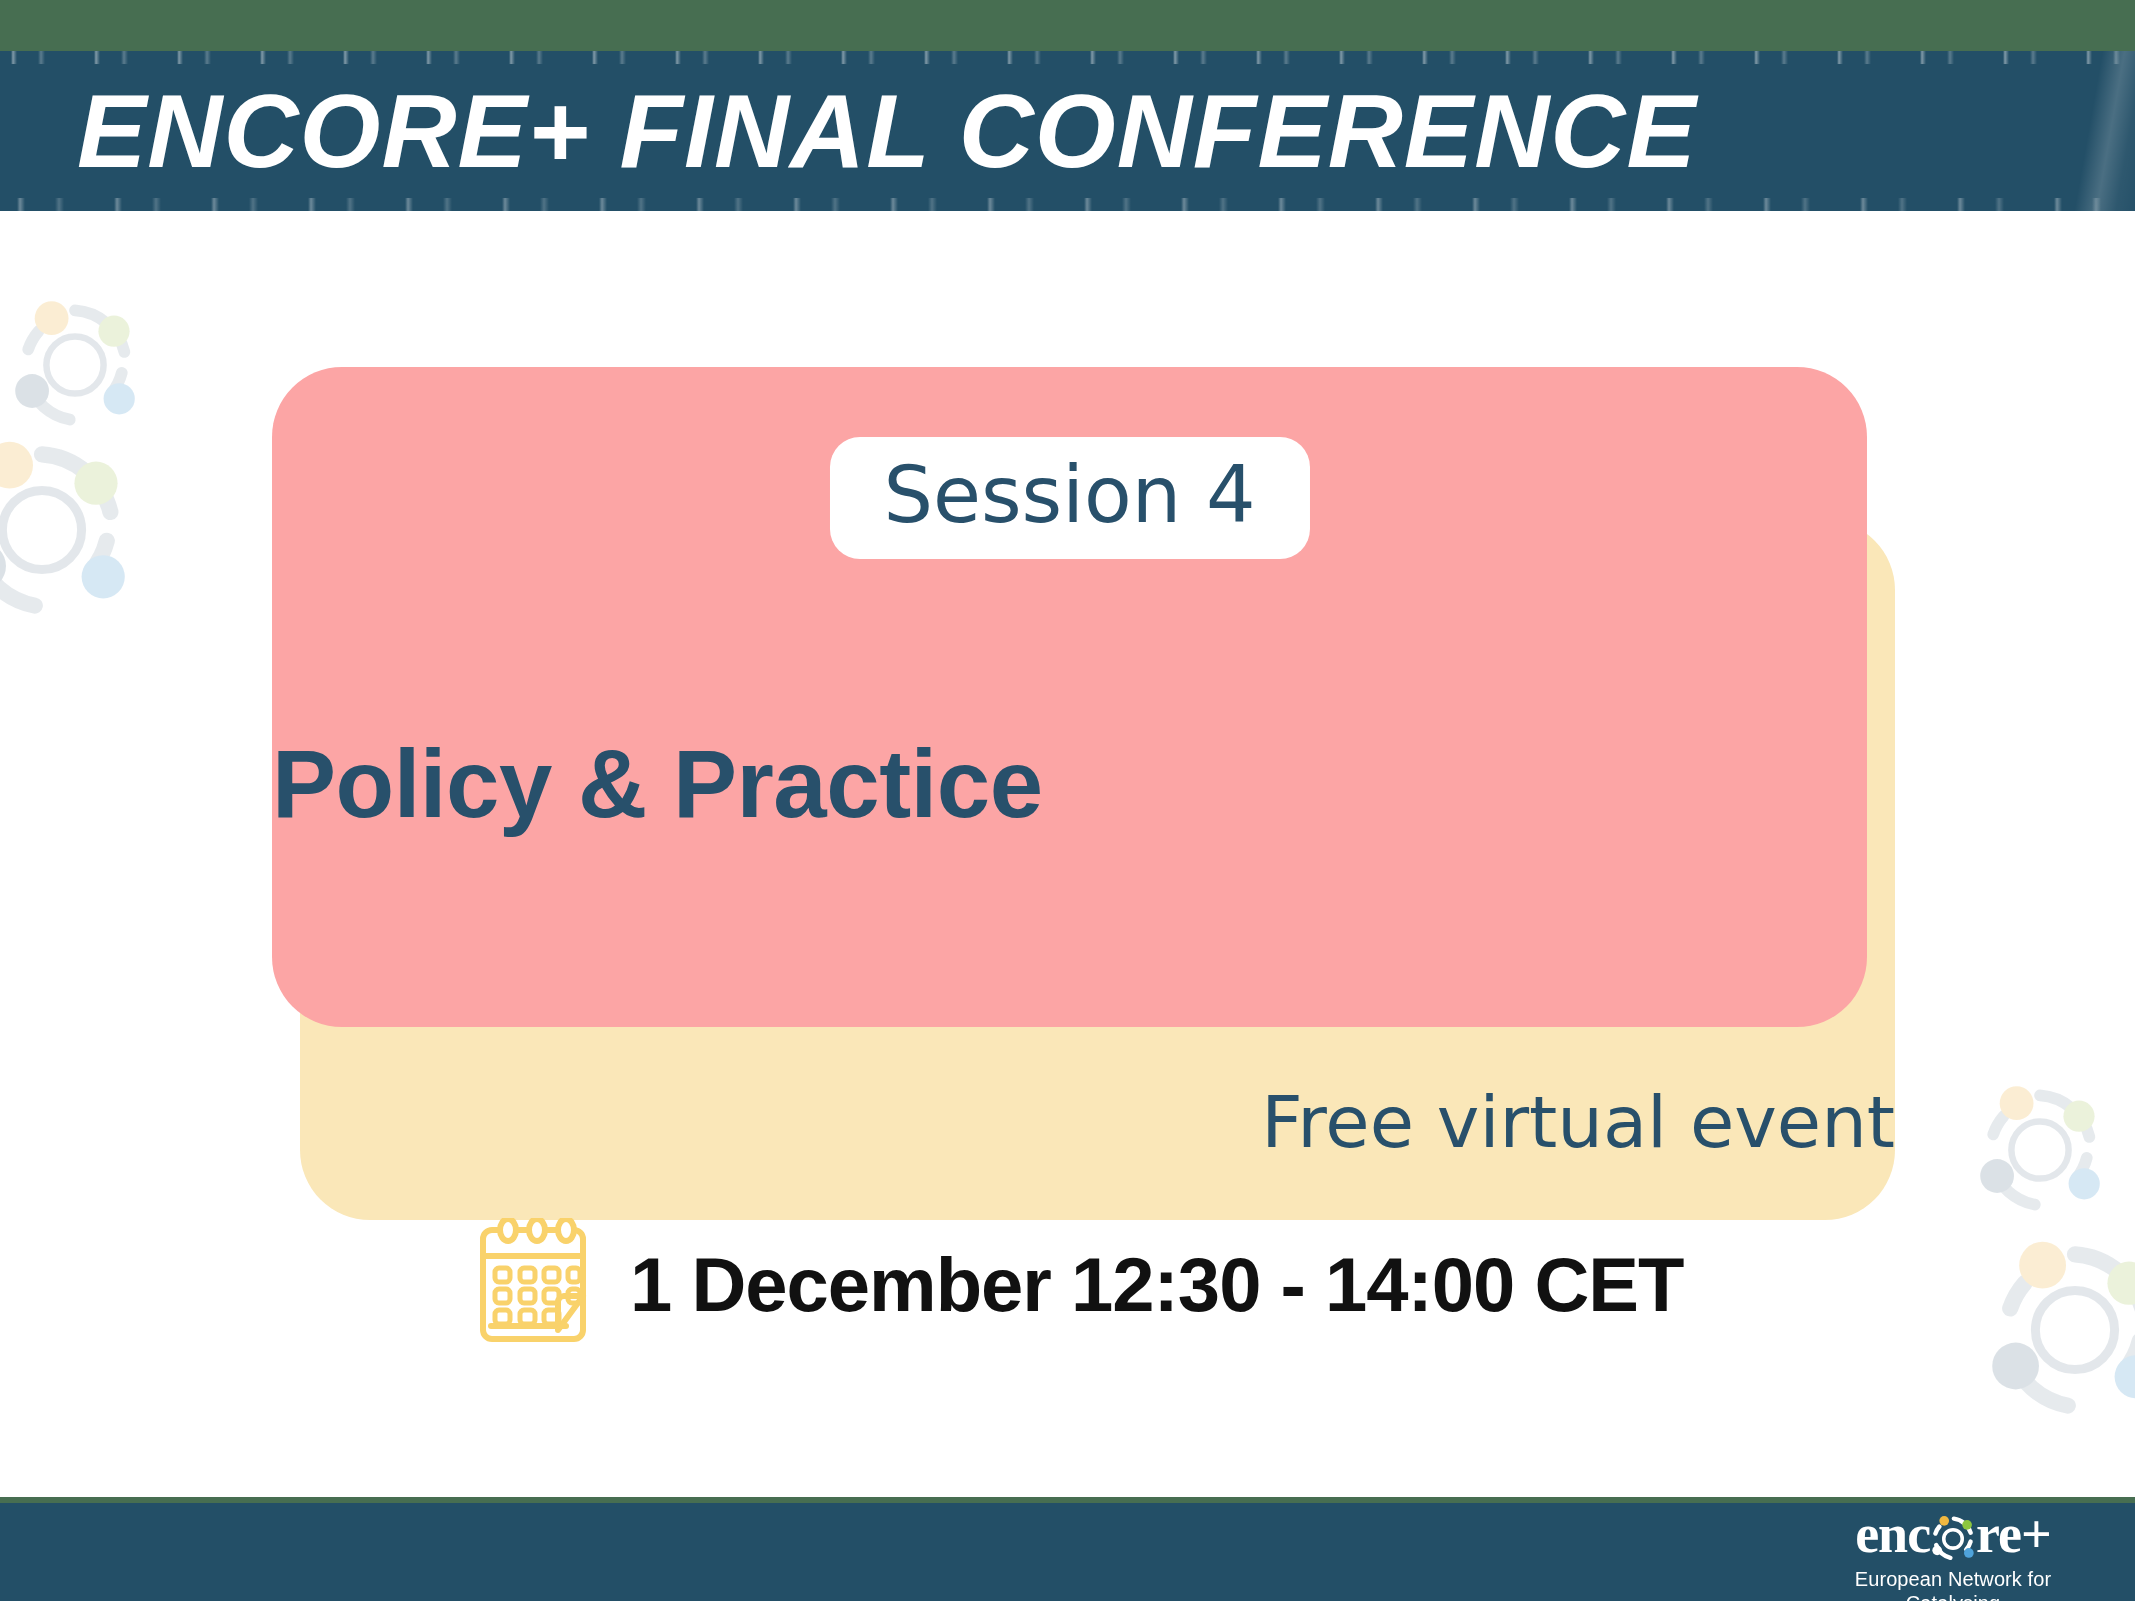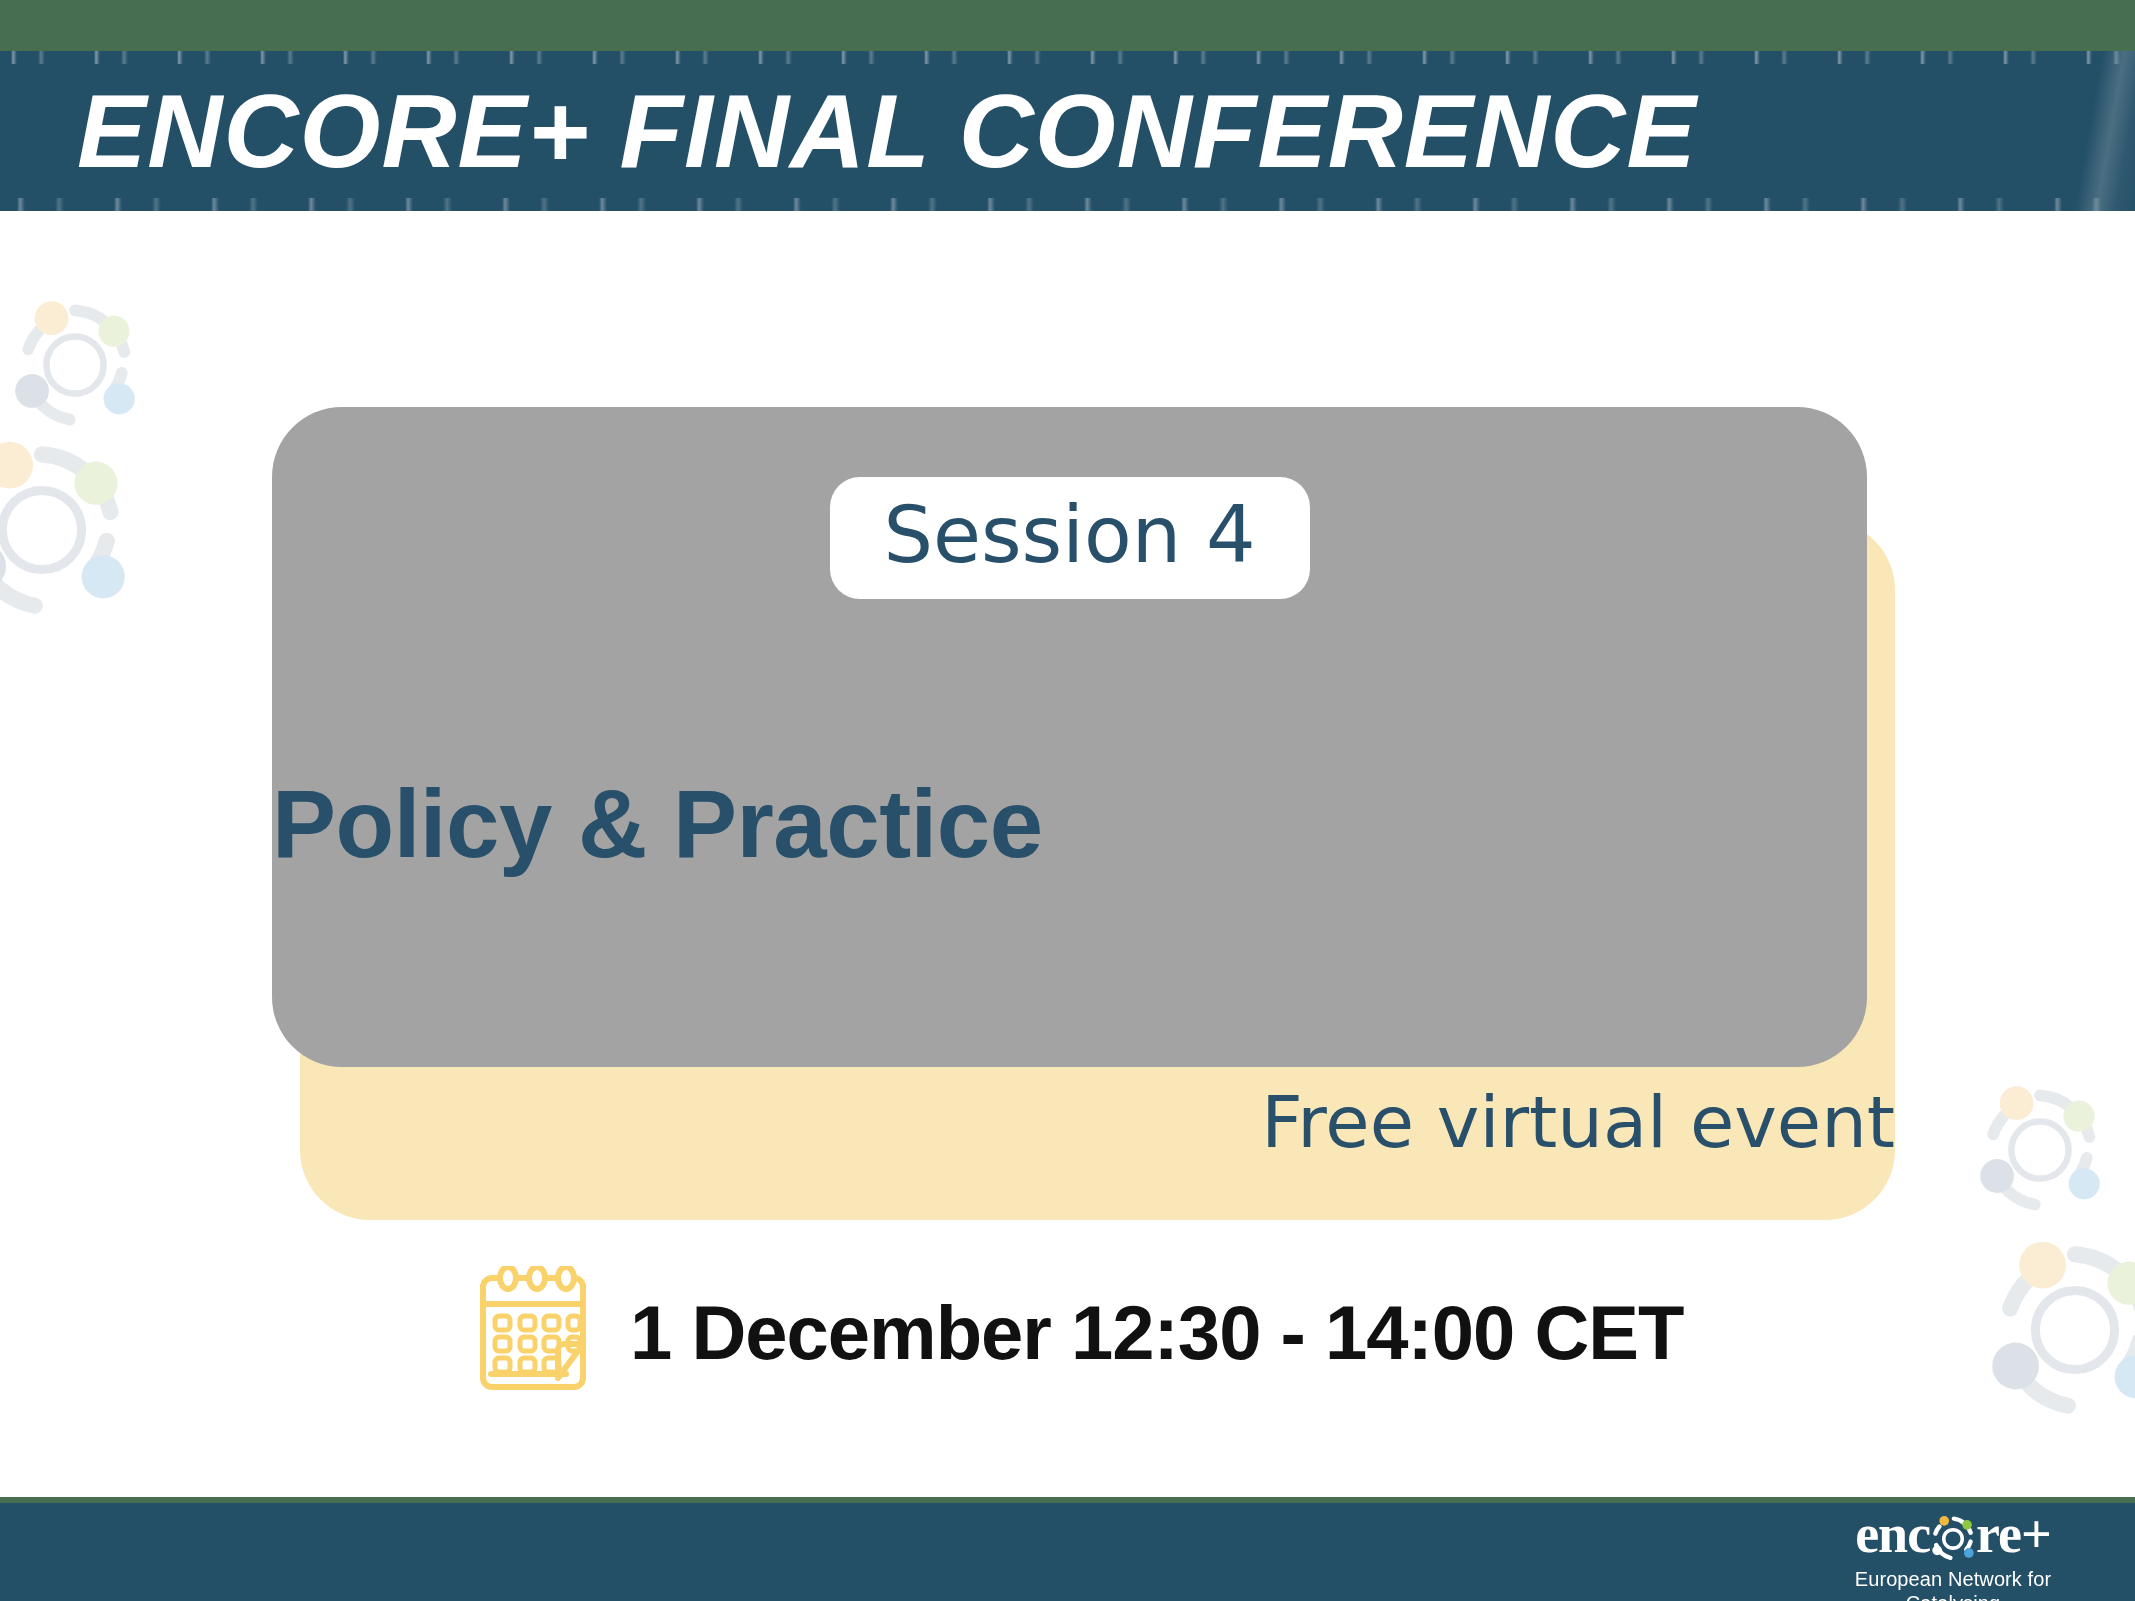--- a/index.html
+++ b/index.html
@@ -117,24 +117,24 @@
     left: 300px;
     top: 520px;
     width: 1595px;
     height: 700px;
     background: #FAE7B8;
     border-radius: 70px;
   }
   .card-main {
     position: absolute;
     left: 272px;
-    top: 407px;
+    top: 367px;
     width: 1595px;
     height: 660px;
-    background: #a3a3a3;
+    background: #fca5a5;
     border-radius: 70px;
   }
 
   .session-pill {
     position: absolute;
     left: 50%;
     transform: translateX(-50%);
     top: 70px;
     background: #ffffff;
     border-radius: 30px;
@@ -169,21 +169,21 @@
     color: #28506B;
     font-family: "DejaVu Sans", sans-serif;
     font-weight: 400;
     font-size: 72px;
   }
 
   
   .date-row {
     position: absolute;
     left: 478px;
-    top: 1266px;
+    top: 1218px;
     display: flex;
     align-items: center;
     gap: 34px;
   }
   .cal-icon { width: 118px; height: 132px; display: block; }
   .date-text {
     color: #111111;
     font-family: "Liberation Sans", sans-serif;
     font-weight: 700;
     font-size: 76px;

